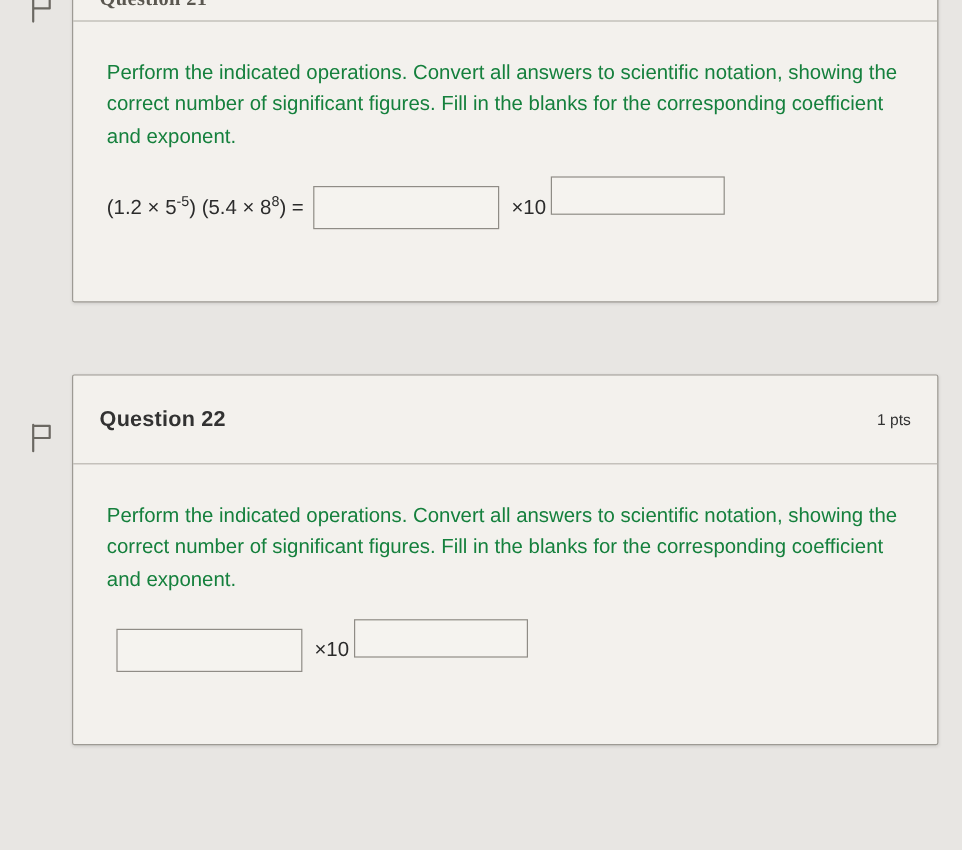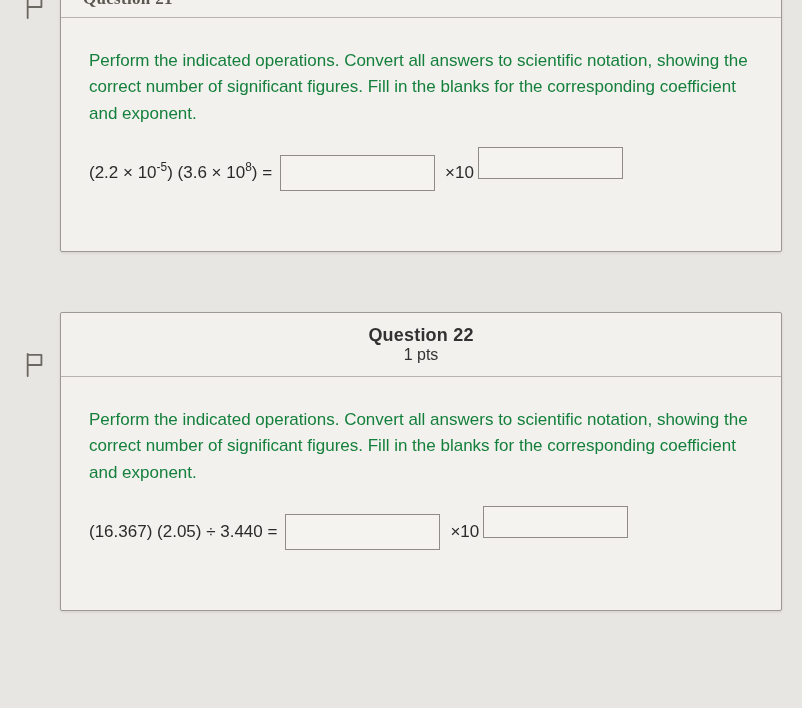--- a/index.html
+++ b/index.html
@@ -35,33 +35,32 @@
       background: #f3f1ed;
       border: 1px solid #9d9a94;
       border-radius: 2px;
       margin-bottom: 60px;
       box-shadow: 0 1px 3px rgba(0,0,0,0.1);
     }
     .question-header {
       display: flex;
       justify-content: space-between;
       align-items: center;
-      padding: 12px 22px;
+      padding: 26px 22px;
       border-bottom: 1px solid #b8b5af;
       position: relative;
-      flex-direction: column;
     }
     .question-title {
       font-size: 18px;
       font-weight: 700;
       color: #323232;
       letter-spacing: 0.2px;
     }
     .question-points {
-      font-size: 16px;
+      font-size: 13px;
       color: #323232;
       font-weight: 400;
     }
     .question-body {
       padding: 30px 28px 60px 28px;
     }
     .instructions {
       font-size: 17px;
       line-height: 1.55;
       color: #15803d;
@@ -142,38 +141,37 @@
 </div>
 
 <div class="page">
 
   <div class="question-card card-top-cut">
     <div class="partial-header">Question 21</div>
     <div class="question-body">
       <p class="instructions">Perform the indicated operations. Convert all answers to scientific notation, showing the correct number of significant figures. Fill in the blanks for the corresponding coefficient and exponent.</p>
       <div class="equation-row">
         <span class="eq-text">
-          <span>(2.2 × 10</span><sup>-5</sup><span>) (3.6 × 10</span><sup>8</sup><span>) =</span>
+          <span>(1.2 × 5</span><sup>-5</sup><span>) (5.4 × 8</span><sup>8</sup><span>) =</span>
         </span>
         <input type="text" class="answer-box coef" style="">
         <span class="times10">×10</span>
         <input type="text" class="answer-box exp" style="">
       </div>
     </div>
   </div>
 
   <div class="question-card">
     <div class="question-header">
       <span class="question-title">Question 22</span>
       <span class="question-points">1 pts</span>
     </div>
     <div class="question-body">
       <p class="instructions">Perform the indicated operations. Convert all answers to scientific notation, showing the correct number of significant figures. Fill in the blanks for the corresponding coefficient and exponent.</p>
       <div class="equation-row">
-        <span class="eq-text">(16.367) (2.05) ÷ 3.440 =</span>
         <input type="text" class="answer-box coef" style="">
         <span class="times10">×10</span>
         <input type="text" class="answer-box exp" style="">
       </div>
     </div>
   </div>
 
 </div>
 
 </body></html>

